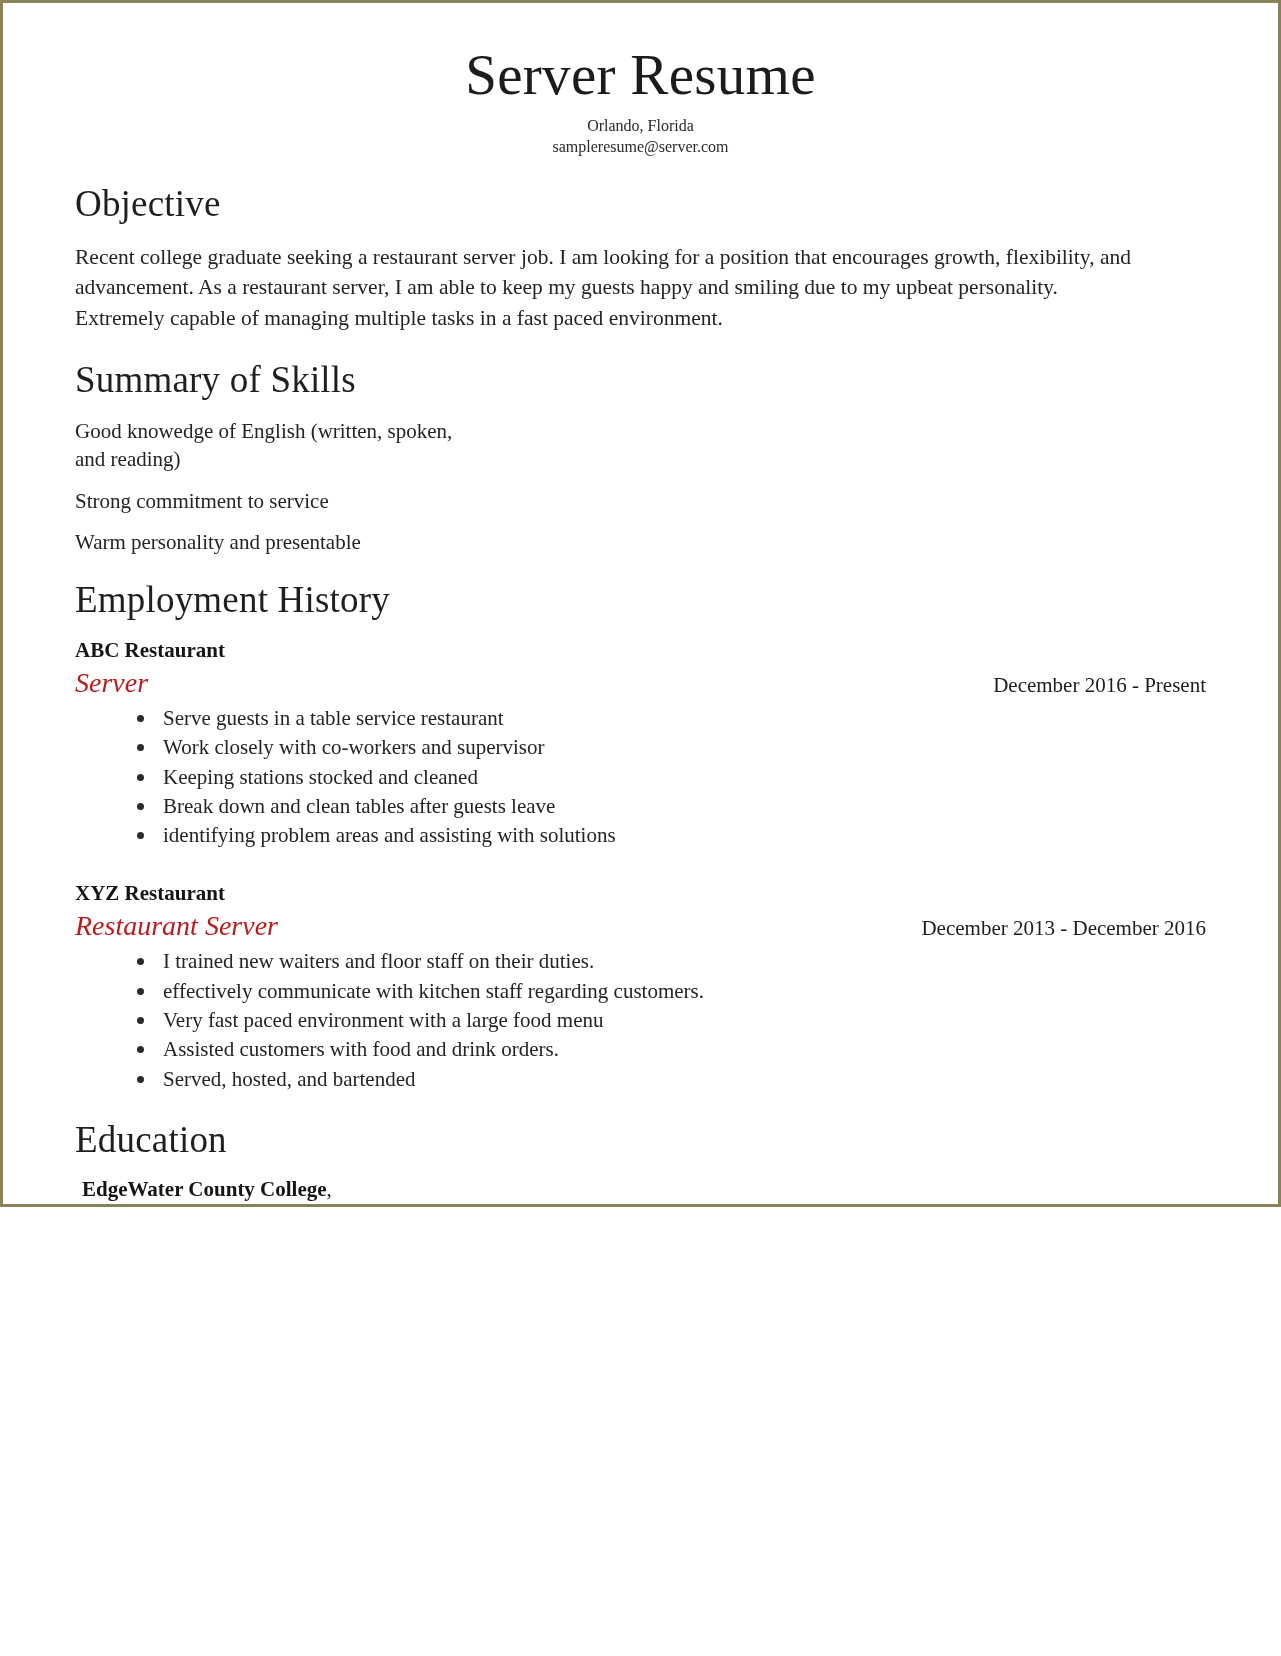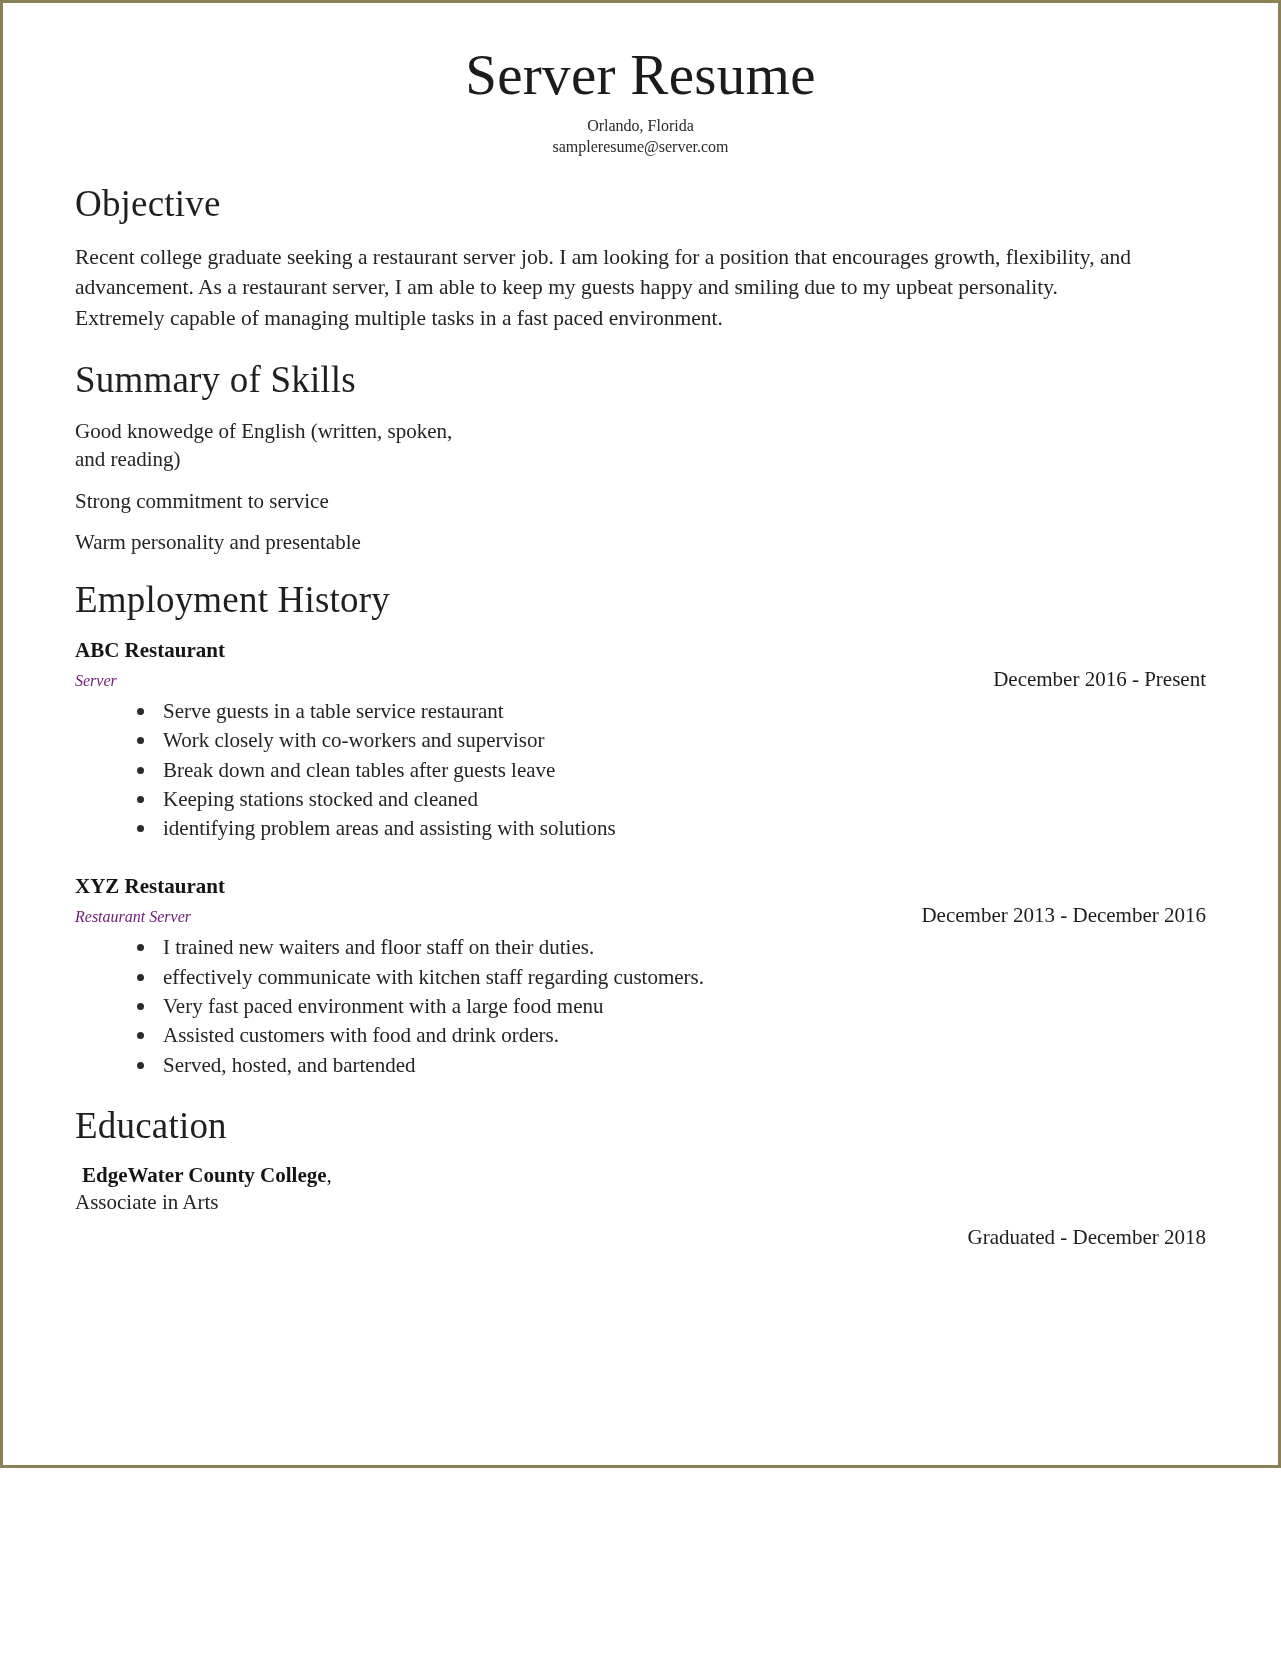--- a/index.html
+++ b/index.html
@@ -8,21 +8,21 @@
     background: #ffffff;
   }
   body {
     font-family: "Liberation Serif", "DejaVu Serif", serif;
     color: #222222;
     -webkit-font-smoothing: antialiased;
   }
   .page {
     position: relative;
     width: 1281px;
-    height: 1468px;
+    height: 1207px;
     box-sizing: border-box;
     background: #ffffff;
     border: 3px solid #8a8255;
     overflow: hidden;
   }
   .sheet {
     position: absolute;
     left: 0; top: 0;
     width: 1275px;
     height: 1650px;
@@ -99,23 +99,23 @@
     color: #151515;
     margin: 0 0 4px 0;
   }
   .job-row {
     display: flex;
     justify-content: space-between;
     align-items: baseline;
     margin: 0 0 6px 0;
   }
   .job-role {
-    font-size: 16px;
+    font-size: 28px;
     font-style: italic;
-    color: #701a75;
+    color: #b91c1c;
   }
   .job-dates {
     font-size: 21px;
     color: #1d1d1d;
     text-align: left;
     white-space: nowrap;
   }
   .duty-list {
     margin: 0;
     padding: 0 0 0 62px;
@@ -195,22 +195,22 @@
 
       <div class="job">
         <div class="job-company">ABC Restaurant</div>
         <div class="job-row">
           <span class="job-role">Server</span>
           <span class="job-dates">December 2016 - Present</span>
         </div>
         <ul class="duty-list">
           <li class="duty-item">Serve guests in a table service restaurant</li>
           <li class="duty-item">Work closely with co-workers and supervisor</li>
+          <li class="duty-item">Keeping stations stocked and cleaned</li>
           <li class="duty-item">Break down and clean tables after guests leave</li>
-          <li class="duty-item">Keeping stations stocked and cleaned</li>
           <li class="duty-item">identifying problem areas and assisting with solutions</li>
         </ul>
       </div>
 
       <div class="job">
         <div class="job-company">XYZ Restaurant</div>
         <div class="job-row">
           <span class="job-role">Restaurant Server</span>
           <span class="job-dates">December 2013 - December 2016</span>
         </div>

